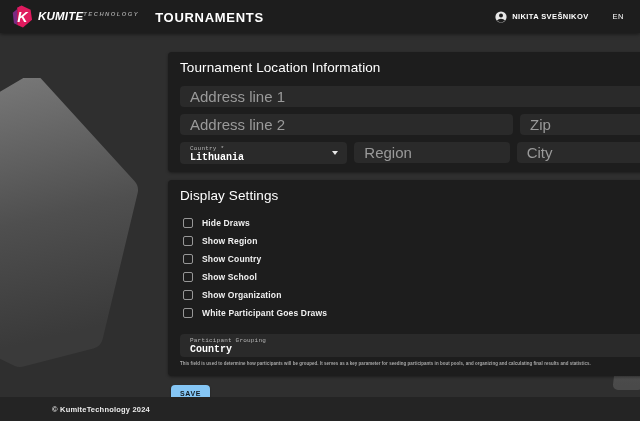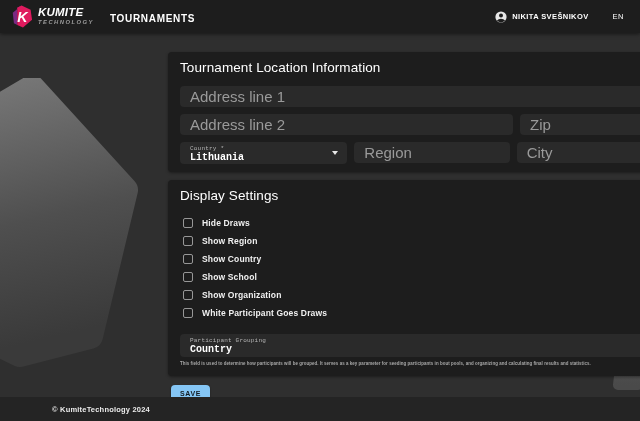--- a/index.html
+++ b/index.html
@@ -4,25 +4,25 @@
 <style>
   * { margin:0; padding:0; box-sizing:border-box; }
   html,body { width:640px; height:421px; overflow:hidden; background:#2f2f2f;
               font-family:"Liberation Sans", sans-serif; }
 
   
   .header { height:33px; background:#1d1d1d; display:flex; align-items:center;
             padding:0 16px 0 12px; position:relative; z-index:5;
             box-shadow:0 1px 4px rgba(0,0,0,0.55); }
   .brand { display:flex; align-items:center; gap:5px; cursor:pointer; }
-  .brand-text { display:flex; flex-direction:column; line-height:1; }
+  .brand-text { display:flex; flex-direction:row; line-height:1; }
   .brand-name { color:#fff; font-size:11.5px; font-weight:800; font-style:italic; letter-spacing:0.2px; }
   .brand-sub  { color:#9e9e9e; font-size:5.8px; font-weight:600; font-style:italic; letter-spacing:1.5px; margin-top:1px; }
   .nav { margin-left:12px; }
-  .nav-item { color:#fff; font-size:10px; font-weight:700; letter-spacing:0.7px; cursor:pointer; padding:6px 4px; }
+  .nav-item { color:#fff; font-size:13px; font-weight:700; letter-spacing:0.7px; cursor:pointer; padding:6px 4px; }
   .hspacer { flex:1; }
   .user { display:flex; align-items:center; gap:5px; cursor:pointer; }
   .user-name { color:#fff; font-size:7.5px; font-weight:700; letter-spacing:0.4px; }
   .lang { color:#fff; font-size:7.5px; font-weight:400; margin-left:24px; cursor:pointer; letter-spacing:0.5px; }
 
   
   .main { position:relative; height:364px; background:#2f2f2f; overflow:hidden; }
   .decor { position:absolute; pointer-events:none; }
   .decor-left  { left:-60px; top:45px; }
   .decor-right { left:612px; top:172px; }

